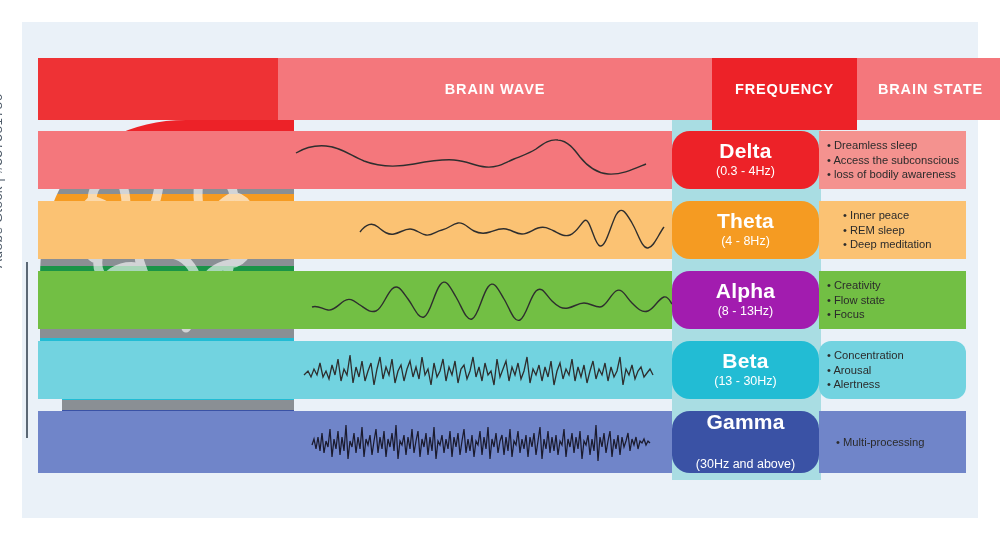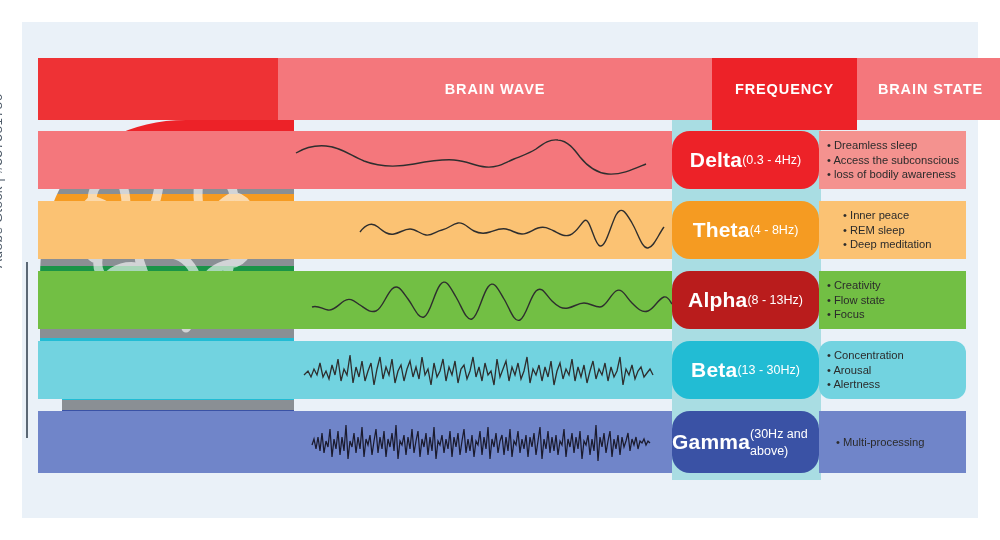--- a/index.html
+++ b/index.html
@@ -32,21 +32,21 @@
   .hdr-label{
     position:absolute;left:0;top:0;width:100%;height:62px;
     display:flex;align-items:center;justify-content:center;
     color:#ffffff;font-weight:bold;font-size:14.5px;letter-spacing:.9px;
   }
 
   
   .row{position:absolute;left:38px;height:58px;}
   .wave-cell{position:absolute;left:0;top:0;width:634px;height:58px;}
   .freq-cell{position:absolute;left:634px;top:0;width:147px;height:58px;
-             display:flex;flex-direction:row;align-items:center;justify-content:center;color:#fff;border-radius:18px;}
+             display:flex;flex-direction:column;align-items:center;justify-content:center;color:#fff;border-radius:18px;}
   .freq-name{font-size:21px;font-weight:bold;line-height:1.03;letter-spacing:.2px;}
   .freq-range{font-size:12.5px;line-height:1.35;margin-top:1px;}
   .state-cell{position:absolute;left:781px;top:0;width:147px;height:58px;
               display:flex;flex-direction:column;justify-content:center;padding-left:8px;box-sizing:border-box;}
   .state-item{font-size:11.2px;color:#2b2b2b;line-height:1.30;white-space:nowrap;}
 
   
   .teal-strip{position:absolute;left:672px;top:120px;width:149px;height:360px;background:#a9dde3;}
 
   svg.wave{display:block;width:100%;height:100%;}
@@ -182,21 +182,21 @@
         <path class="wline" fill="none" stroke="#2e2e2e" stroke-width="1.4" d="M274,36 C280,34 284,38 290,39 C296,40 300,34 306,30 C312,26 316,30 322,34
              C328,38 332,42 338,40 C344,38 348,24 354,18 C360,12 364,20 370,28
              C376,36 380,48 386,46 C392,44 396,22 402,14 C408,6 412,16 418,26
              C424,36 428,50 434,48 C440,46 444,24 450,16 C456,8 460,18 466,28
              C472,38 476,52 482,49 C488,46 492,26 498,20 C504,14 508,24 514,30
              C520,36 524,38 530,37 C536,36 540,32 546,32 C552,32 556,36 562,36
              C568,36 572,24 578,20 C584,16 588,26 594,32 C600,38 604,42 610,40
              C616,38 620,28 626,26 C630,25 632,30 634,33"></path>
       </svg>
     </div>
-    <div class="freq-cell" style="background: #b91c1c;">
+    <div class="freq-cell" style="background: #a21caf;">
       <div class="freq-name">Alpha</div>
       <div class="freq-range">(8 - 13Hz)</div>
     </div>
     <div class="state-cell" style="background: rgb(114, 191, 68);">
       <div class="state-item">• Creativity</div>
       <div class="state-item">• Flow state</div>
       <div class="state-item">• Focus</div>
     </div>
   </div>
 
@@ -248,21 +248,21 @@
              L472,18 L474,46 L476,30 L478,34 L480,20 L482,42 L484,28 L486,38 L488,24
              L490,46 L492,26 L494,36 L496,22 L498,44 L500,30 L502,16 L504,48 L506,28
              L508,38 L510,20 L512,42 L514,26 L516,40 L518,24 L520,44 L522,30 L524,34
              L526,18 L528,46 L530,28 L532,36 L534,22 L536,42 L538,26 L540,38 L542,20
              L544,48 L546,30 L548,34 L550,24 L552,44 L554,28 L556,40 L558,14 L560,50
              L562,26 L564,36 L566,22 L568,42 L570,30 L572,20 L574,46 L576,28 L578,38
              L580,24 L582,44 L584,26 L586,36 L588,30 L590,22 L592,40 L594,28 L596,34
              L598,26 L600,38 L602,30 L604,32 L606,28 L608,34 L610,30 L612,32"></path>
       </svg>
     </div>
-    <div class="freq-cell" style="height: 62px; background: rgb(58, 82, 165);">
+    <div class="freq-cell" style="height: 62px; background: rgb(58, 82, 165); justify-content: space-between;">
       <div class="freq-name">Gamma</div>
       <div class="freq-range">(30Hz and above)</div>
     </div>
     <div class="state-cell" style="height: 62px; background: rgb(112, 133, 201); padding-left: 17px;">
       <div class="state-item">• Multi-processing</div>
     </div>
   </div>
 
 </div>
 

